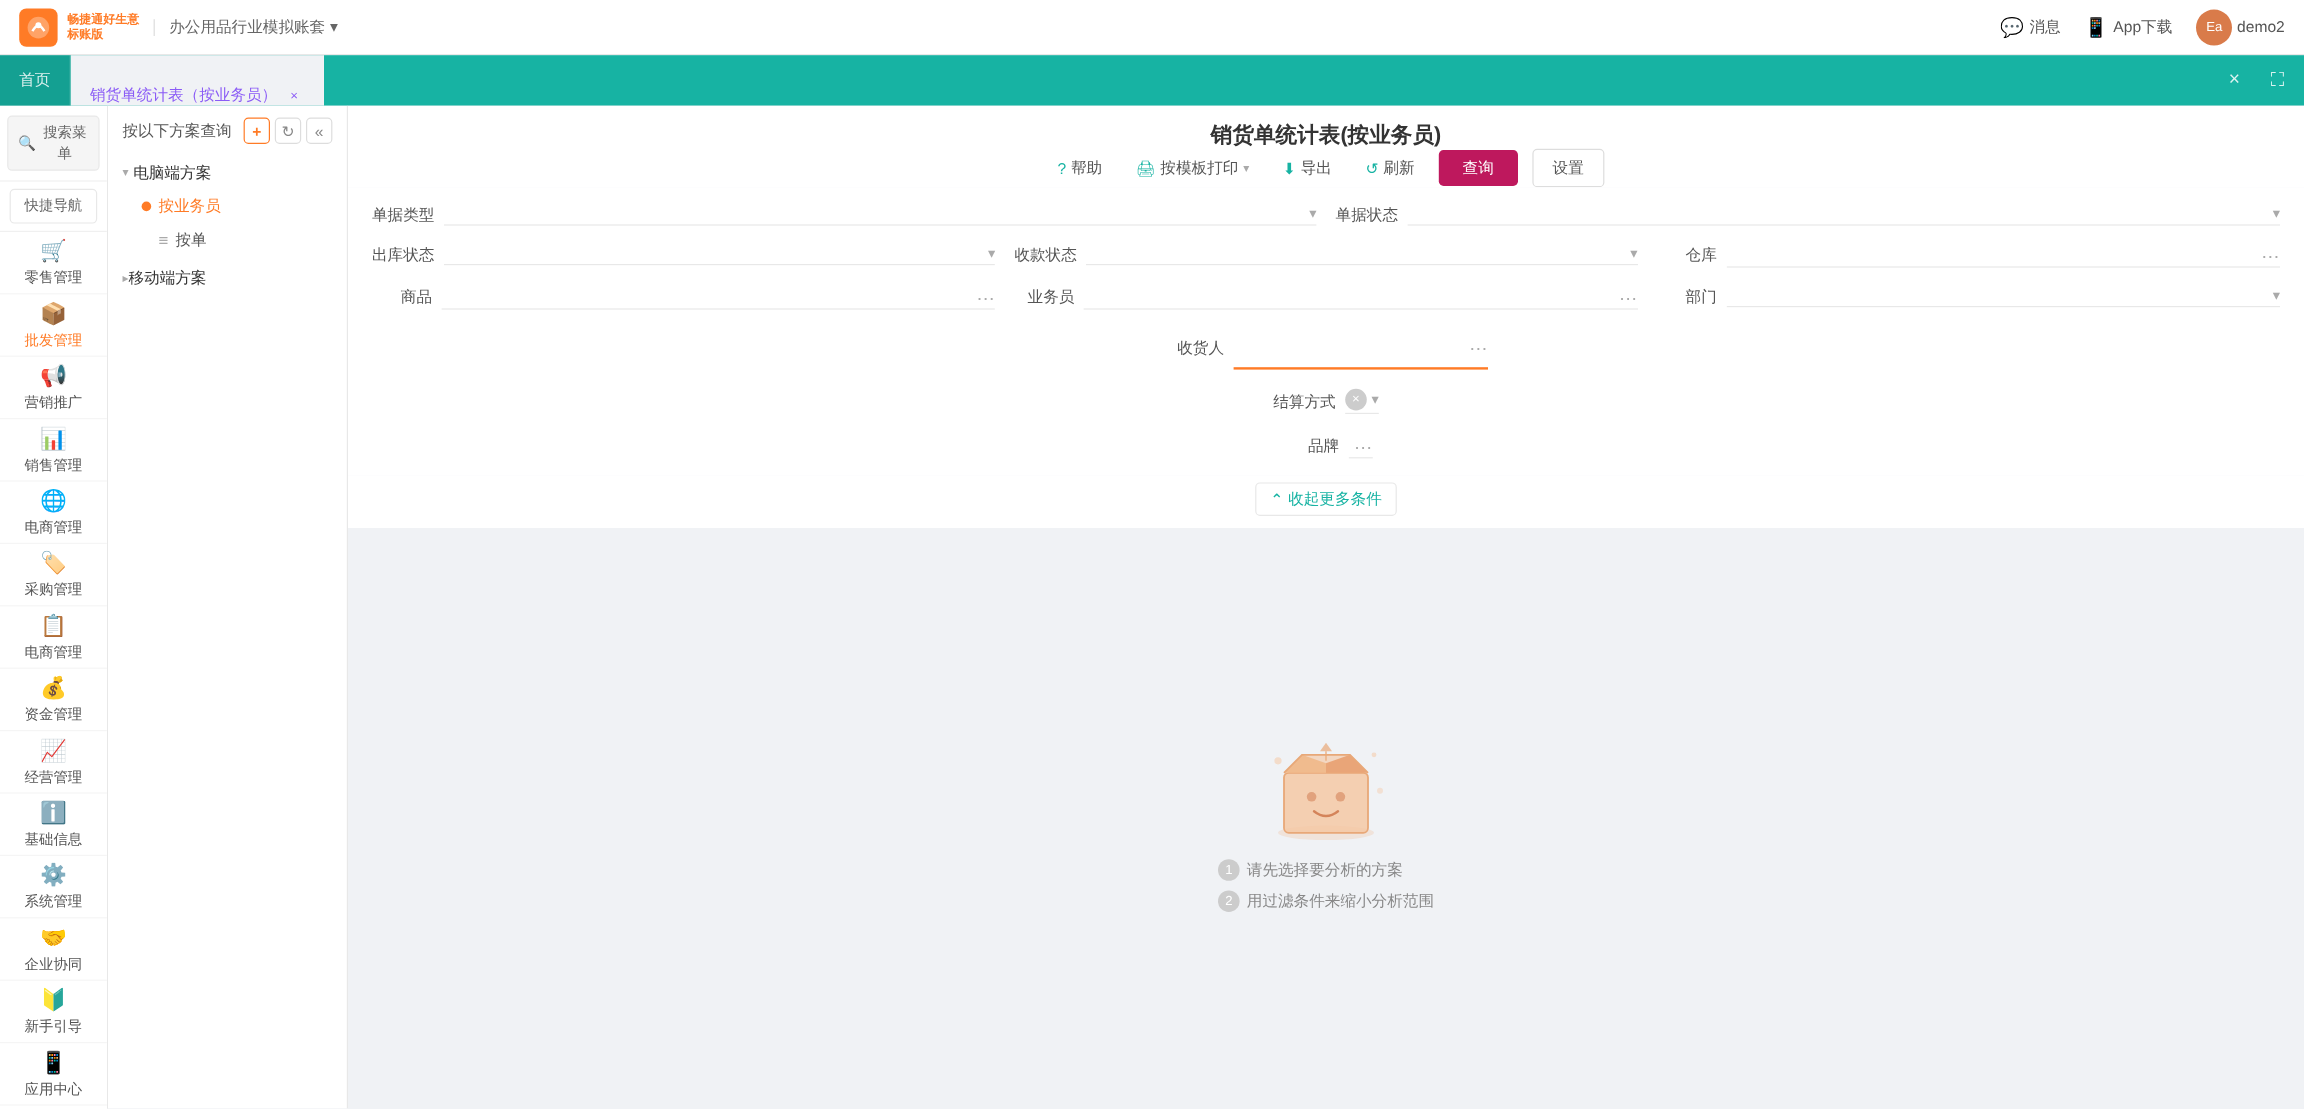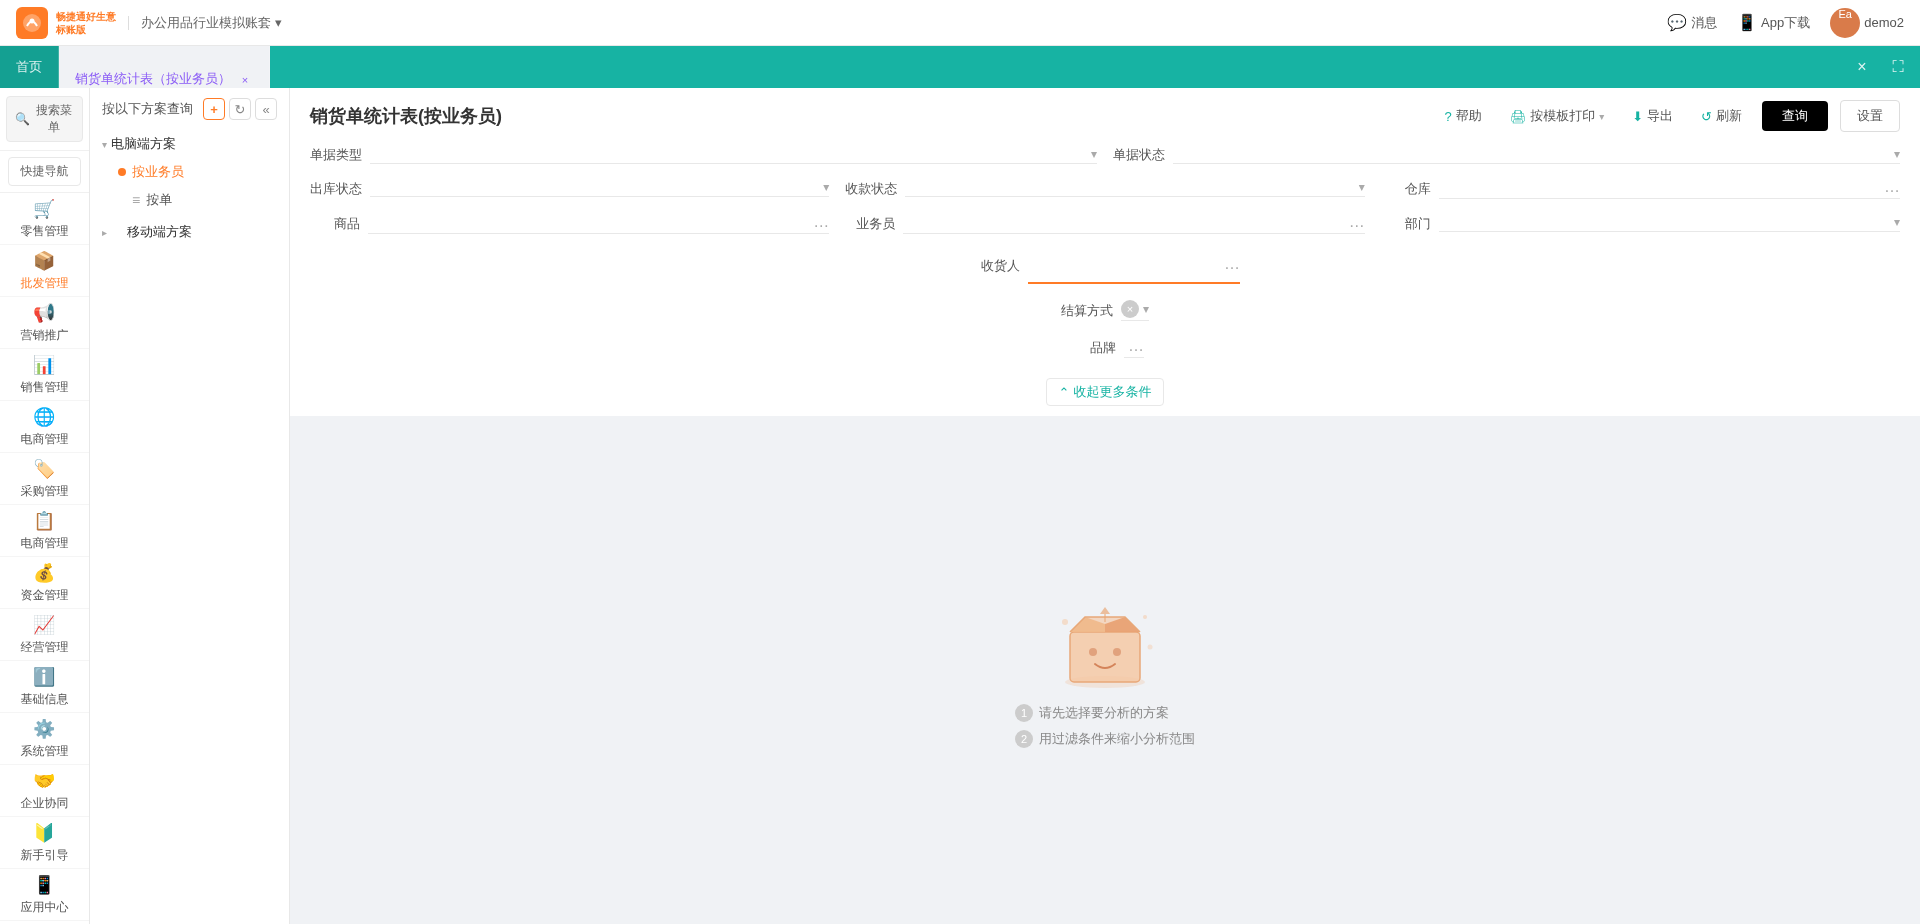--- a/index.html
+++ b/index.html
@@ -63,20 +63,21 @@
       align-items: center;
       gap: 4px;
       cursor: pointer;
     }
     .avatar {
       width: 30px;
       height: 30px;
       border-radius: 50%;
       background: #ff7b26;
       display: flex;
+      align-items: center;
       justify-content: center;
       color: white;
       font-size: 13px;
       overflow: hidden;
     }
 
     
     .tab-bar {
       height: 42px;
       background: #17b3a3;
@@ -285,20 +286,21 @@
     }
 
     
     .page-header {
       background: #fff;
       padding: 12px 20px 0 20px;
       display: flex;
       align-items: center;
       justify-content: space-between;
       flex-shrink: 0;
+      flex-direction: column;
     }
     .page-title {
       font-size: 18px;
       font-weight: bold;
       color: #333;
     }
     .page-actions {
       display: flex;
       align-items: center;
       gap: 12px;
@@ -307,21 +309,21 @@
     }
     .page-action-btn {
       display: flex;
       align-items: center;
       gap: 4px;
       cursor: pointer;
       padding: 4px 8px;
       border-radius: 4px;
     }
     .btn-primary {
-      background: #000000;
+      background: #be185d;
       color: white;
       padding: 6px 20px;
       border: none;
       border-radius: 4px;
       cursor: pointer;
       font-size: 13px;
     }
     .btn-default {
       background: #fff;
       color: #555;
@@ -647,21 +649,21 @@
         </div>
         <div class="scheme-subitem">
           <span style="font-size:14px;color:#aaa;">≡</span>
           <span>按单</span>
         </div>
       </div>
 
       <div class="scheme-group">
         <div class="scheme-group-header">
           <span class="tri-right">▸</span>
-          <span style="margin-left:20px;text-align:center;">移动端方案</span>
+          <span style="margin-left:0;text-align:center;">移动端方案</span>
         </div>
       </div>
     </div>
 
     <div class="content-area">
 
       <div class="page-header">
         <h2 class="page-title">销货单统计表(按业务员)</h2>
         <div class="page-actions">
           <div class="page-action-btn">

